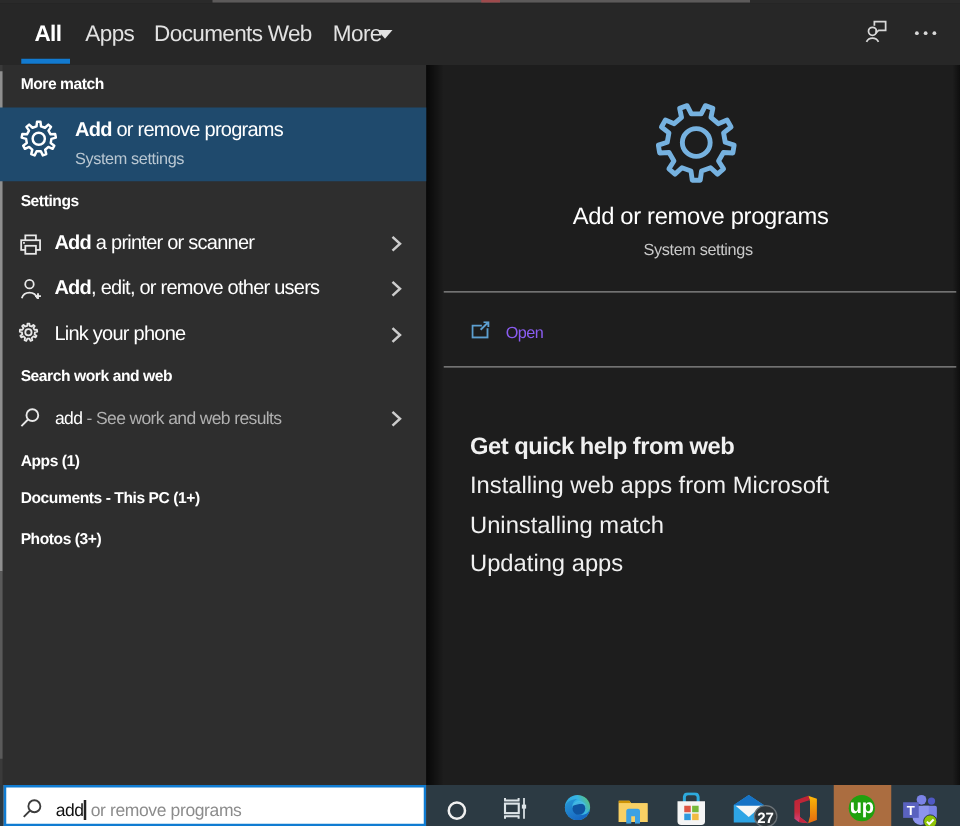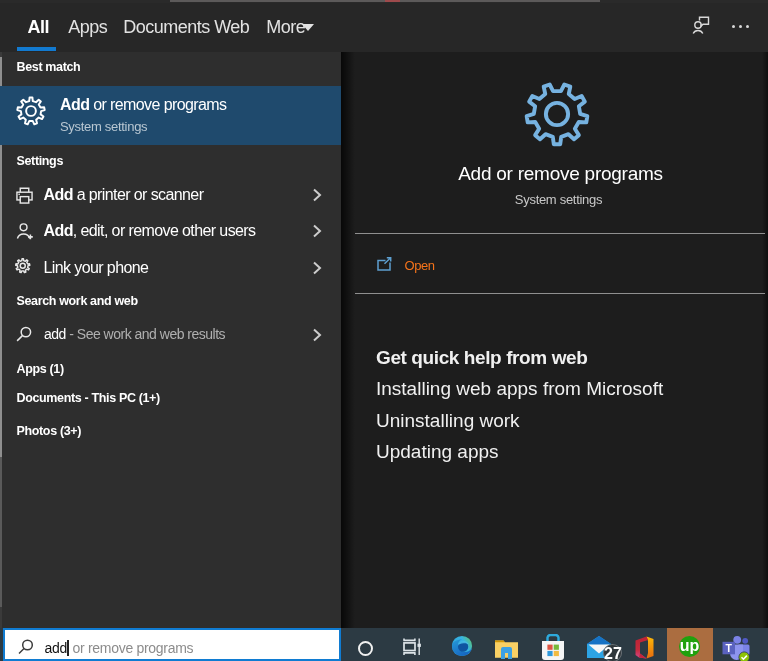--- a/index.html
+++ b/index.html
@@ -49,21 +49,21 @@
   <div class="abs" style="left:746px;top:25px;width:3px;height:3px;border-radius:50%;background:#d8d8d8;"></div>
 
   <div class="abs" id="leftpanel"></div>
   <div class="abs" id="rightpanel"></div>
   <div class="abs" id="rshadow"></div>
   <div class="abs" style="left:762px;top:52px;width:6px;height:576px;background:linear-gradient(to left, rgba(0,0,0,0.5), rgba(0,0,0,0));"></div>
   <div class="abs" style="left:0;top:52px;width:1.5px;height:576px;background:#3a3a3a;"></div>
   <div class="abs" style="left:0;top:57px;width:1.5px;height:400px;background:#8f8f8f;"></div>
   <div class="abs" style="left:0;top:457px;width:1.5px;height:150px;background:#5a5a5a;"></div>
 
-  <div class="hdr" style="top:60.4px;">Best match</div>
+  <div class="hdr" style="top:60.4px;">More match</div>
   <div class="abs" id="bestrow"></div>
   <svg class="abs" style="left:16px;top:95.5px;" width="30" height="30" viewBox="0 0 32 32" fill="none" stroke="#ffffff" stroke-width="2.1" stroke-linejoin="round">
     <path d="M14.1,5.4 L14.5,1.5 L17.5,1.5 L17.9,5.4 L21.3,6.6 L24.2,3.9 L26.5,5.9 L24.3,9.1 L26.1,12.2 L30.0,12.0 L30.6,15.0 L26.8,16.1 L26.2,19.6 L29.3,21.9 L27.8,24.6 L24.2,23.0 L21.5,25.3 L22.4,29.1 L19.5,30.2 L17.8,26.6 L14.2,26.6 L12.5,30.2 L9.6,29.1 L10.5,25.3 L7.8,23.0 L4.2,24.6 L2.7,21.9 L5.8,19.6 L5.2,16.1 L1.4,15.0 L2.0,12.0 L5.9,12.2 L7.7,9.1 L5.5,5.9 L7.8,3.9 L10.7,6.6 Z"></path>
     <circle cx="16" cy="16" r="5.2"></circle>
   </svg>
   <div class="rowtext" style="left:60px;top:95.7px;"><b>Add</b> or remove programs</div>
   <div class="abs" style="left:60px;top:118.7px;font-size:13px;letter-spacing:-0.3px;color:#b9c7d2;">System settings</div>
 
   <div class="hdr" style="top:154px;">Settings</div>
 
@@ -116,25 +116,25 @@
     <path d="M35.8,9.8 L39.1,3.4 L44.9,5.5 L43.4,12.6 L49.1,17.4 L55.9,14.6 L59.0,20.0 L53.2,24.5 L54.5,31.8 L61.4,34.0 L60.4,40.1 L53.1,39.8 L49.3,46.3 L53.2,52.5 L48.5,56.5 L43.1,51.6 L36.1,54.1 L35.1,61.3 L28.9,61.3 L27.9,54.1 L20.9,51.6 L15.5,56.5 L10.8,52.5 L14.7,46.3 L10.9,39.8 L3.6,40.1 L2.6,34.0 L9.5,31.8 L10.8,24.5 L5.0,20.0 L8.1,14.6 L14.9,17.4 L20.6,12.6 L19.1,5.5 L24.9,3.4 L28.2,9.8 Z"></path>
     <circle cx="32" cy="32" r="10.8"></circle>
   </svg>
   <div class="abs" style="left:358px;top:162.7px;width:405px;text-align:center;font-size:19px;letter-spacing:-0.25px;color:#ffffff;">Add or remove programs</div>
   <div class="abs" style="left:356px;top:191.6px;width:405px;text-align:center;font-size:13px;letter-spacing:-0.3px;color:#c9c9c9;">System settings</div>
   <div class="abs" style="left:355px;top:233px;width:410px;height:1px;background:#8f8f8f;"></div>
   <svg class="abs" style="left:377px;top:257px;" width="16" height="14" viewBox="0 0 16 14" fill="none" stroke="#5b9fd2" stroke-width="1.5">
     <path d="M13,5.5 v7.5 h-12 v-9.5 h7.5"></path>
     <path d="M7.5,6.8 L13.6,0.8 M9.8,0.7 h3.9 v3.9"></path>
   </svg>
-  <div class="abs" style="left:404.5px;top:258.2px;font-size:13px;letter-spacing:-0.4px;color:#f97316;">Open</div>
+  <div class="abs" style="left:404.5px;top:258.2px;font-size:13px;letter-spacing:-0.4px;color:#8b5cf6;">Open</div>
   <div class="abs" style="left:355px;top:293px;width:410px;height:1px;background:#8f8f8f;"></div>
   <div class="help" style="top:318.7px;font-weight:bold;letter-spacing:-0.4px;">Get quick help from web</div>
   <div class="help" style="top:350.2px;">Installing web apps from Microsoft</div>
-  <div class="help" style="top:381.9px;">Uninstalling work</div>
+  <div class="help" style="top:381.9px;">Uninstalling match</div>
   <div class="help" style="top:413.4px;">Updating apps</div>
 
   <div class="abs" id="tbleft"></div>
   <div class="abs" id="searchbox"></div>
   <svg class="abs" style="left:18px;top:639px;" width="16" height="16" viewBox="0 0 16 16" fill="none" stroke="#3c3c3c" stroke-width="1.5">
     <circle cx="9.5" cy="6" r="4.8"></circle>
     <path d="M6,9.5 L1,14.5"></path>
   </svg>
   <div class="abs" style="left:44.5px;top:639.7px;font-size:14px;letter-spacing:-0.3px;color:#111111;">add<span style="display:inline-block;width:1.5px;height:16px;background:#222;vertical-align:-3px;margin-left:0.5px;"></span><span style="color:#8c8c8c;"> or remove programs</span></div>
 
@@ -181,21 +181,21 @@
     <rect x="12.7" y="10.6" width="5.2" height="5.2" fill="#74b937"></rect>
     <rect x="6.4" y="16.9" width="5.2" height="5.2" fill="#2b99e0"></rect>
     <rect x="12.7" y="16.9" width="5.2" height="5.2" fill="#f3bb3c"></rect>
   </svg>
 
   <svg class="abs" style="left:586px;top:634px;" width="26" height="25" viewBox="0 0 26 25">
     <path d="M1,10 L13,2 L25,10 v14 h-24 Z" fill="#29a4e9"></path>
     <path d="M1,10 L13,2 L25,10 L13,11.5 Z" fill="#1272c9"></path>
     <path d="M2.5,10.5 h21 L13,19.5 Z" fill="#f6f6f6"></path>
   </svg>
-  <div class="abs" style="left:603px;top:644px;width:19px;height:18px;border-radius:50%;background:#30373b;border:1px solid #6a7176;color:#ffffff;font-size:16px;font-weight:bold;text-align:center;line-height:18px;">27</div>
+  <div class="abs" style="left:603px;top:644px;width:19px;height:18px;border-radius:50%;background:#30373b;border:1px solid #6a7176;color:#ffffff;font-size:12px;font-weight:bold;text-align:center;line-height:18px;">27</div>
 
   <svg class="abs" style="left:635px;top:636px;" width="19" height="23" viewBox="0 0 19 23">
     <defs>
       <linearGradient id="of1" x1="0" y1="0" x2="0" y2="1">
         <stop offset="0" stop-color="#c22034"></stop>
           <stop offset="0.6" stop-color="#c9293d"></stop>
           <stop offset="1" stop-color="#d8468a"></stop>
       </linearGradient>
       <linearGradient id="of2" x1="0" y1="0" x2="0" y2="1">
         <stop offset="0" stop-color="#ffb900"></stop>

